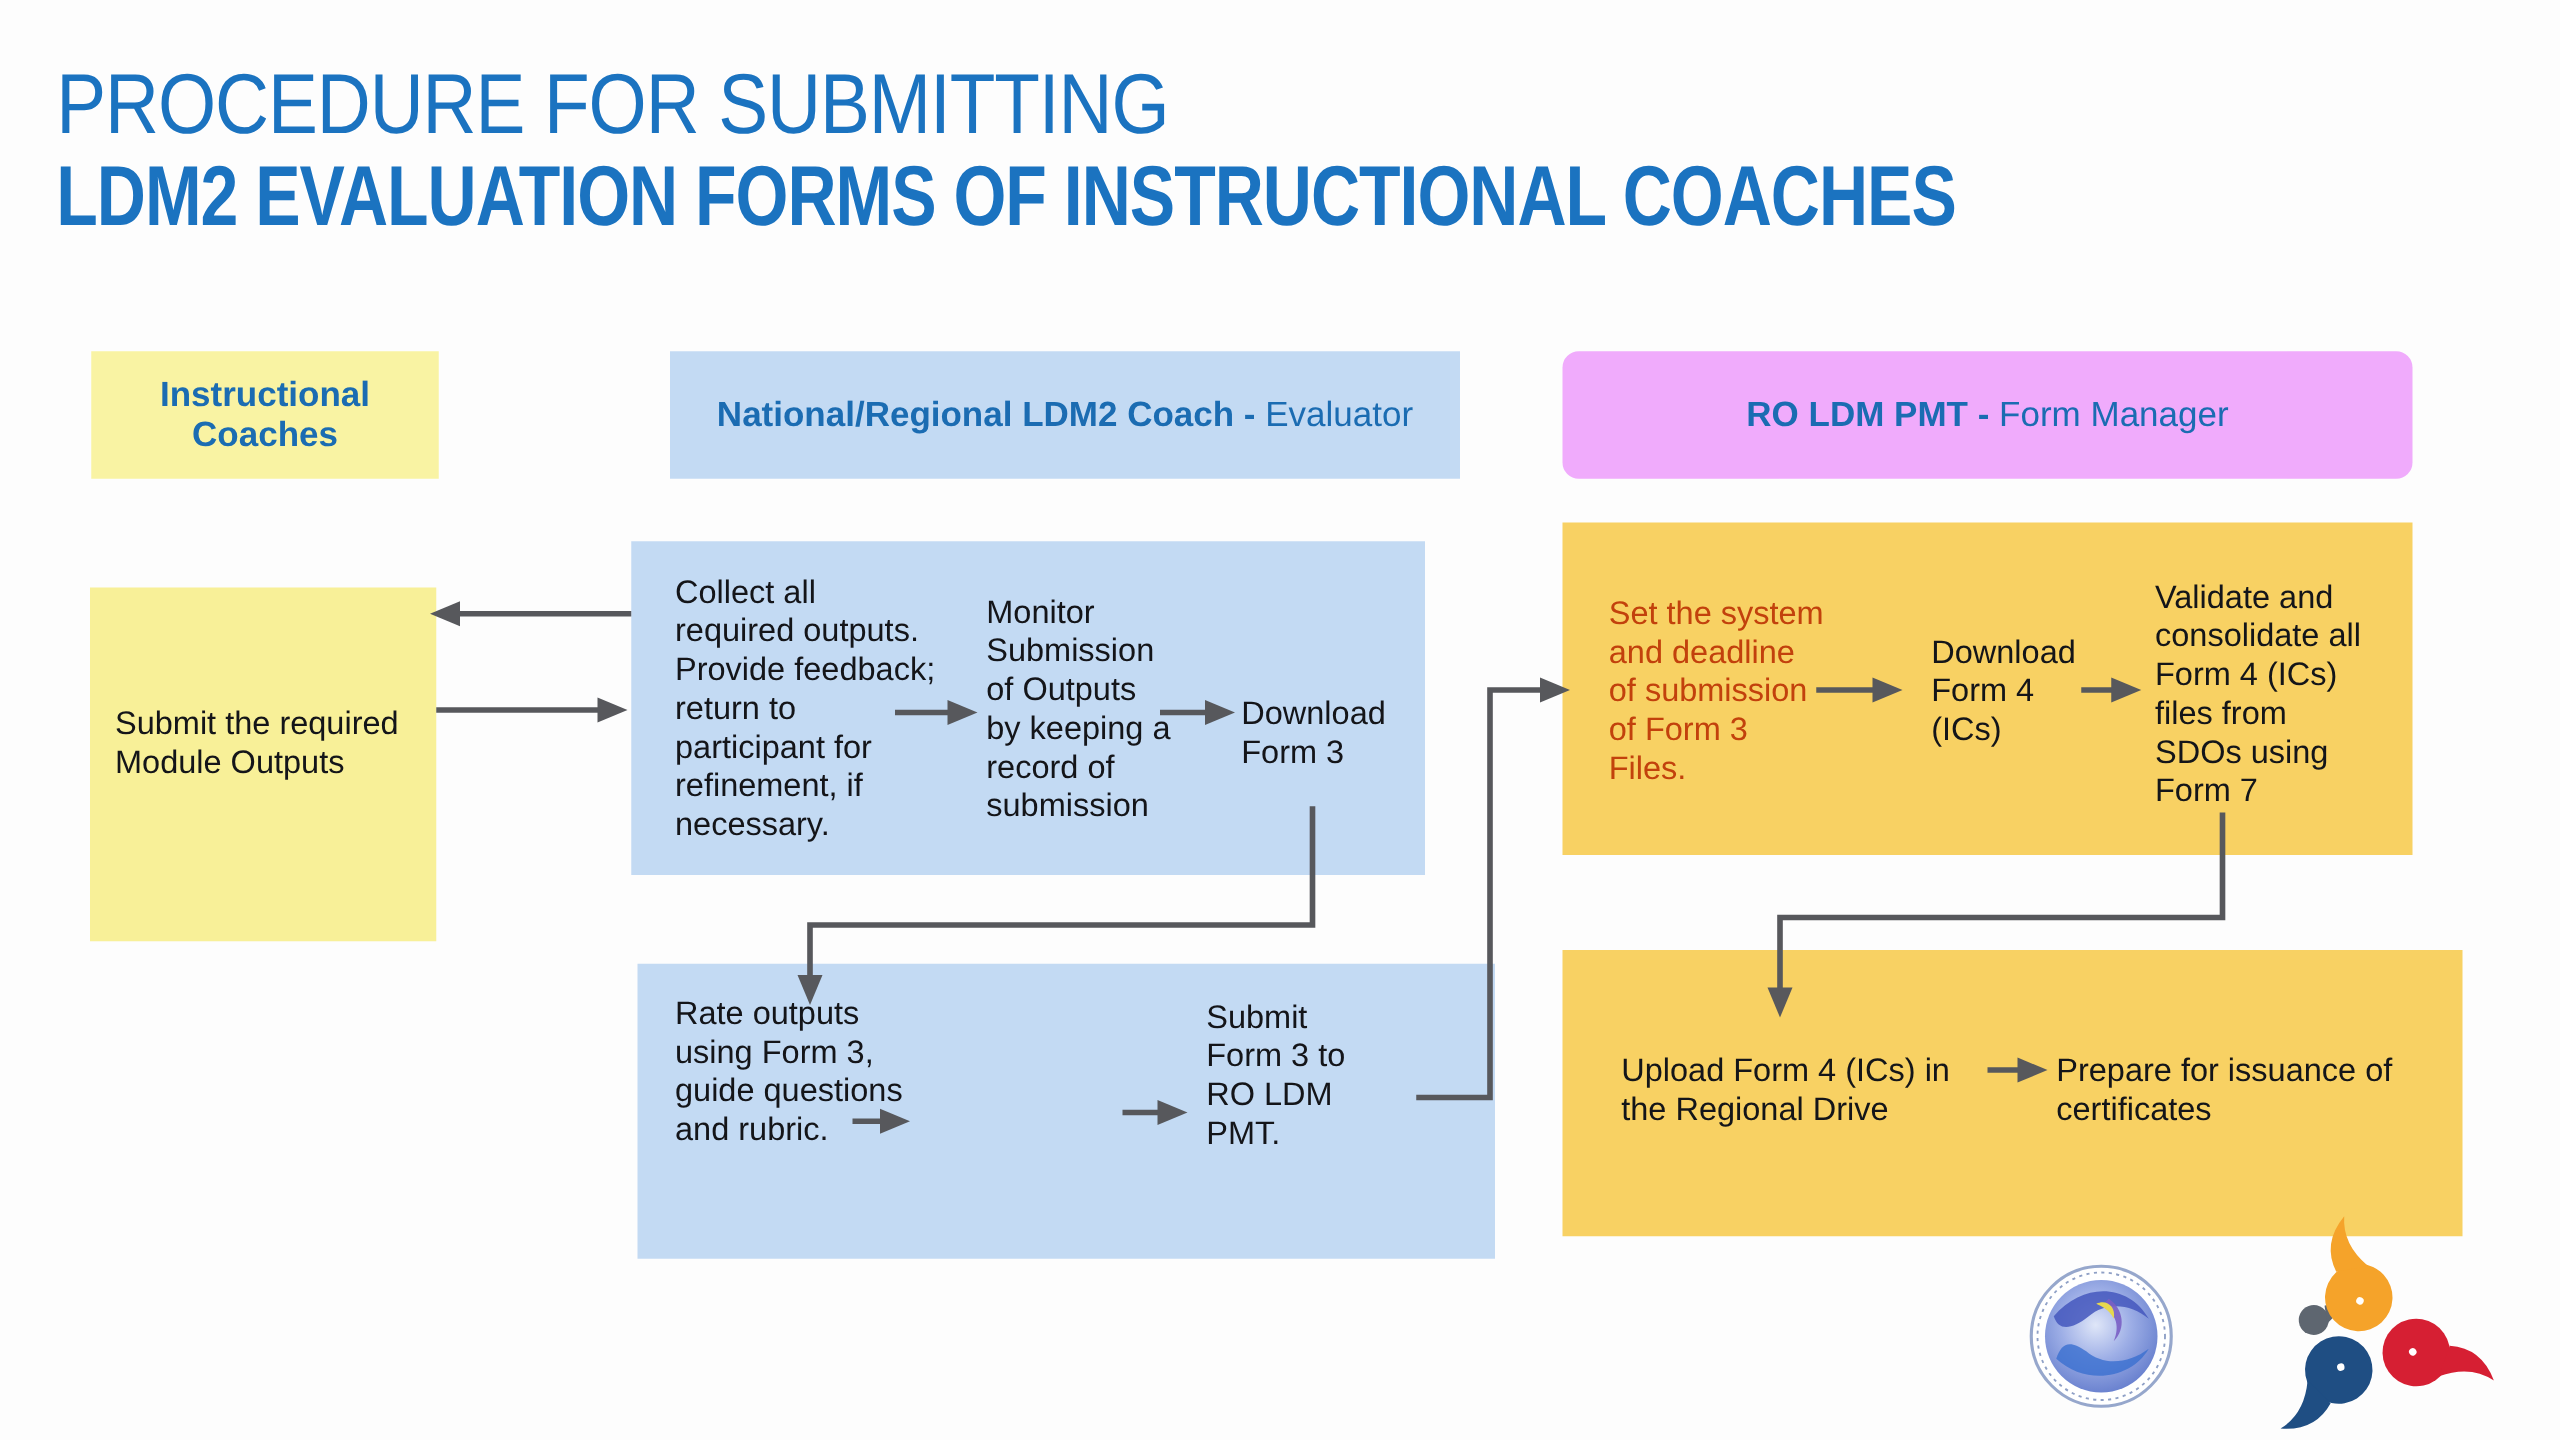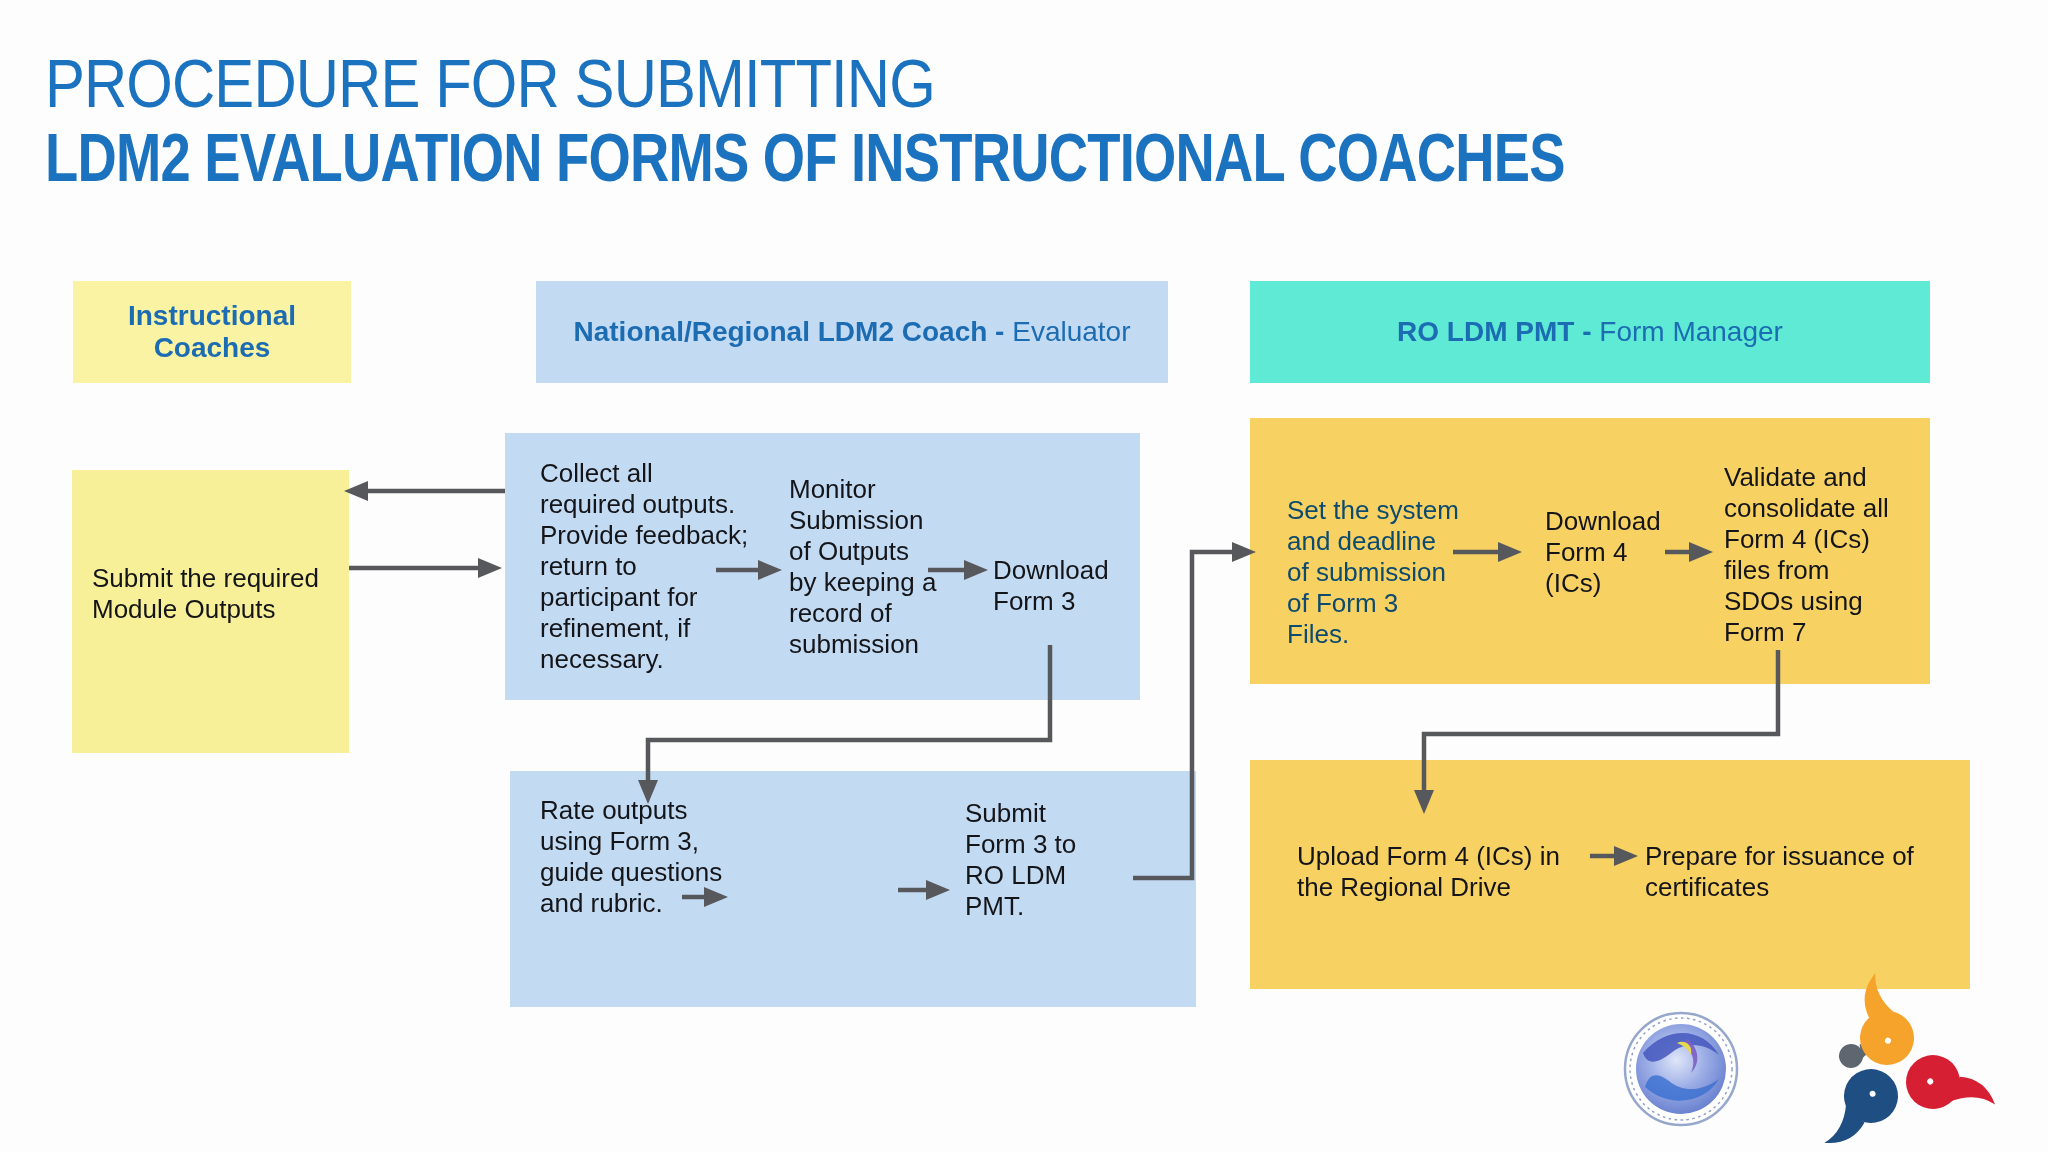--- a/index.html
+++ b/index.html
@@ -11,30 +11,30 @@
   .title-1{top:44px;font-size:68px;font-weight:400;transform:scaleX(.88);letter-spacing:-1px;}
   .title-2{top:118px;font-size:68px;font-weight:700;transform:scaleX(.80);letter-spacing:-1px;}
   .lane-header{
     position:absolute;top:281px;height:102px;display:flex;align-items:center;justify-content:center;
     text-align:center;color:#1b6cb2;font-size:28px;line-height:32px;
   }
   .lane-header .bold{font-weight:700;}
   .lane-header .reg{font-weight:400;}
   .hdr-yellow{background:#f9f3a3;}
   .hdr-blue{background:#c3daf3;}
-  .hdr-orange{background:#5eead4;}
+  .hdr-orange{background:#f0abfc;border-radius:13px;}
   .flowbox{position:absolute;}
   .box-yellow{background:#f8f098;margin-top:36px;}
   .box-blue{background:#c3daf3;}
   .box-orange{background:#f8d163;}
   .step{
     position:absolute;font-size:26px;line-height:31px;color:#141519;
     white-space:pre-line;
   }
-  .red{color:#0c4a6e;margin-top:20px;}
+  .red{color:#c2410c;}
   .connectors{position:absolute;left:0;top:0;width:2048px;height:1152px;pointer-events:none;}
   .logos{position:absolute;left:0;top:0;width:2048px;height:1152px;pointer-events:none;}
 </style>
 </head>
 <body>
 
 <div class="slide">
 
   <div class="title-line title-1">PROCEDURE FOR SUBMITTING</div>
   <div class="title-line title-2">LDM2 EVALUATION FORMS OF INSTRUCTIONAL COACHES</div>

